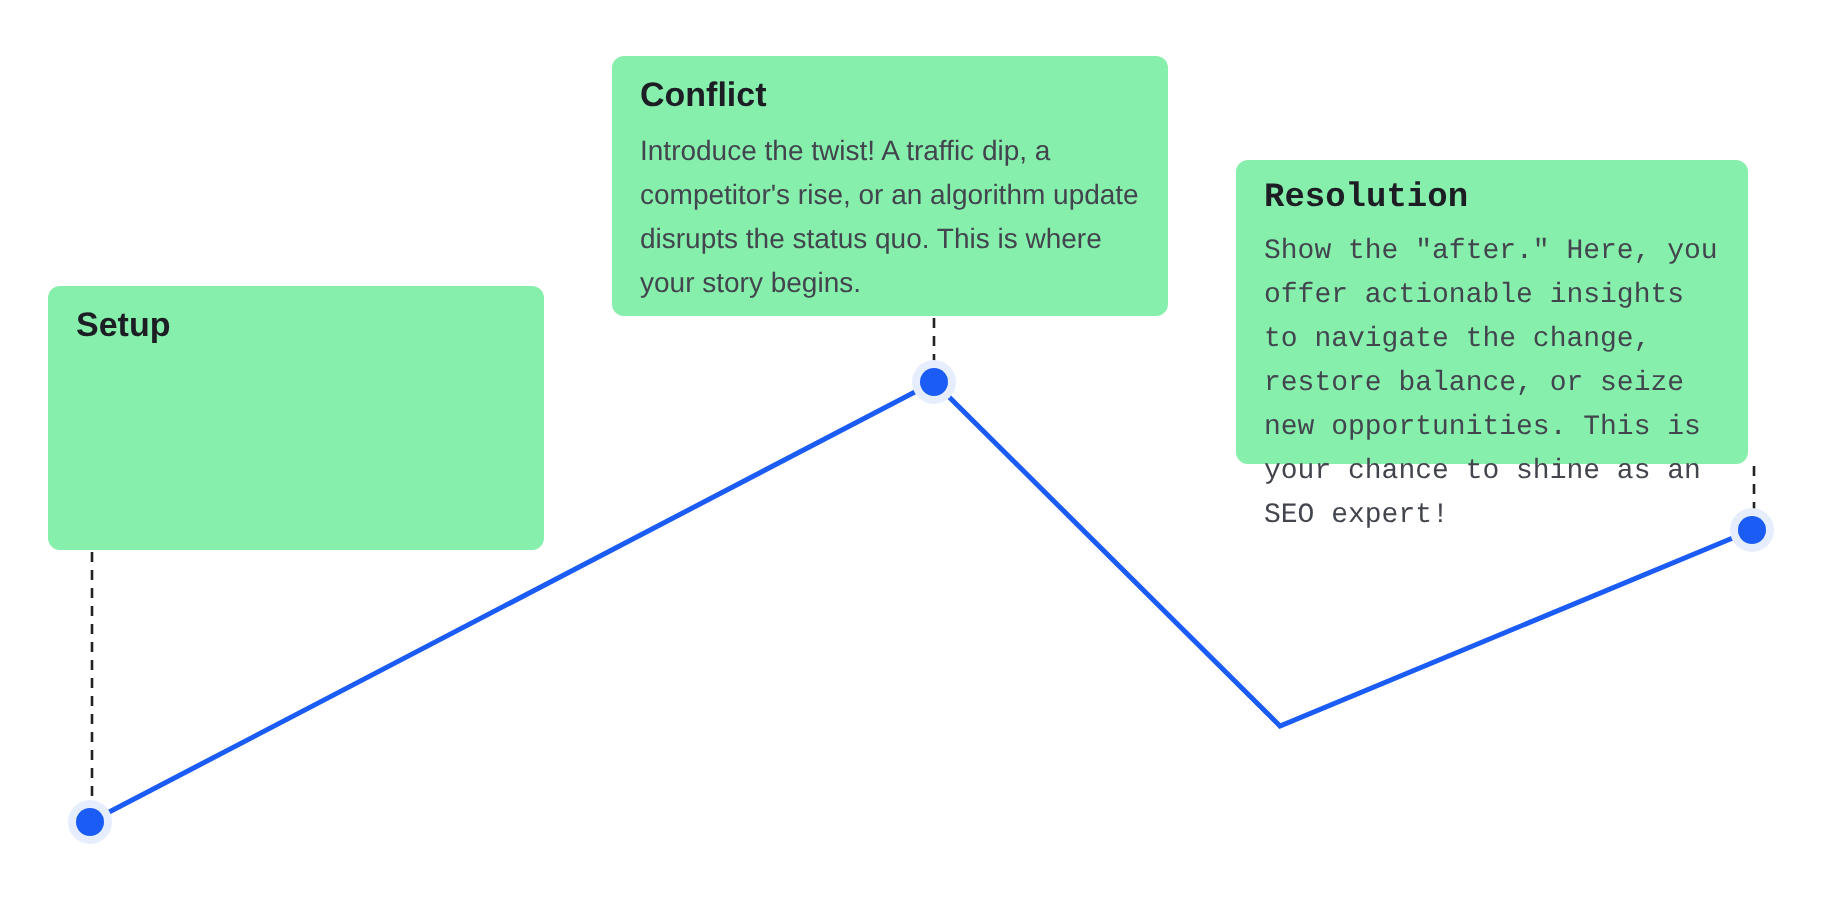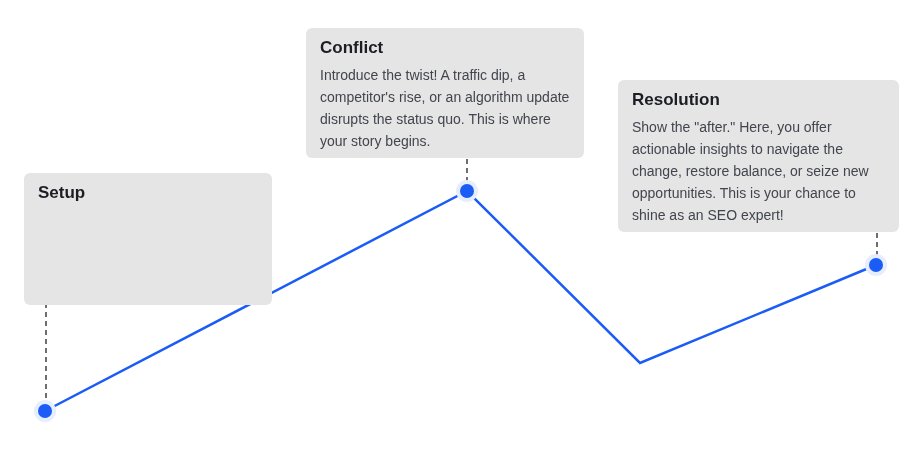--- a/index.html
+++ b/index.html
@@ -1,19 +1,19 @@
 <!DOCTYPE html>
 <html><head>
 <meta charset="utf-8">
 <style>
   html, body { margin:0; padding:0; background:#ffffff; }
   body { width:924px; height:449px; position:relative; overflow:hidden;
          font-family:"Liberation Sans", "DejaVu Sans", sans-serif; }
   svg.lines { position:absolute; left:0; top:0; }
-  .card { position:absolute; background:#e5e5e5; border-radius:6px; box-sizing:border-box;
+  .card { position:absolute; background:#86efac; border-radius:6px; box-sizing:border-box;
           padding:10px 14px 10px 14px; color:#3a3d45; }
   .card h3 { margin:0 0 6px 0; font-size:17px; font-weight:bold; color:#1c1e24; }
   .card p { margin:0; font-size:14px; line-height:22px; color:#42454d; }
 </style>
 </head>
 <body>
 
 <svg class="lines" width="924" height="449">
   <line x1="46" y1="276" x2="46" y2="402" stroke="#222" stroke-width="1.3" stroke-dasharray="5,4"></line>
   <line x1="467" y1="159" x2="467" y2="182" stroke="#222" stroke-width="1.3" stroke-dasharray="5,4"></line>
@@ -26,25 +26,25 @@
   <g>
     <circle cx="467" cy="191" r="11" fill="#e6edfd"></circle>
     <circle cx="467" cy="191" r="7" fill="#1a5cf5"></circle>
   </g>
   <g>
     <circle cx="876" cy="265" r="11" fill="#e6edfd"></circle>
     <circle cx="876" cy="265" r="7" fill="#1a5cf5"></circle>
   </g>
 </svg>
 
-<div class="card" style="left:24px; top:143px; width:248px; height:132px;margin-top:30px;">
+<div class="card" style="left:24px; top:143px; width:248px; height:132px;">
   <h3>Setup</h3>
 </div>
 
 <div class="card" style="left:306px; top:28px; width:278px; height:130px;">
   <h3>Conflict</h3>
   <p>Introduce the twist! A traffic dip, a competitor's rise, or an algorithm update disrupts the status quo. This is where your story begins.</p>
 </div>
 
-<div class="card" style="left:618px; top:80px; width:281px; height:152px;">
+<div class="card" style="left:618px; top:80px; width:256px; height:152px;font-family:Liberation Mono, monospace;">
   <h3>Resolution</h3>
   <p>Show the "after." Here, you offer actionable insights to navigate the change, restore balance, or seize new opportunities. This is your chance to shine as an SEO expert!</p>
 </div>
 
 </body></html>

